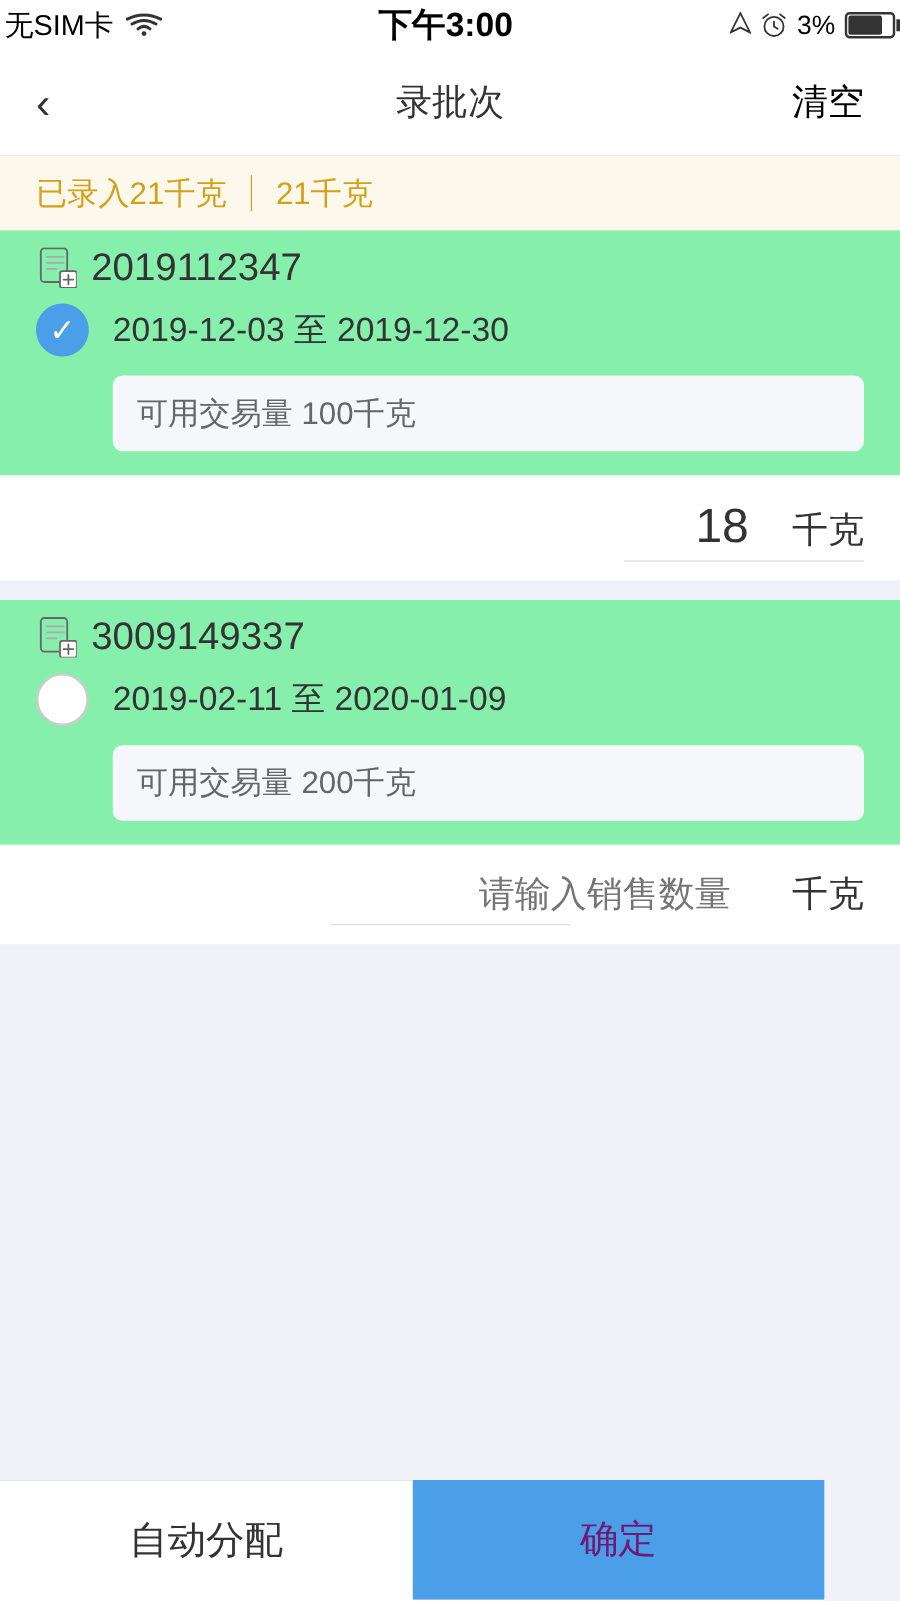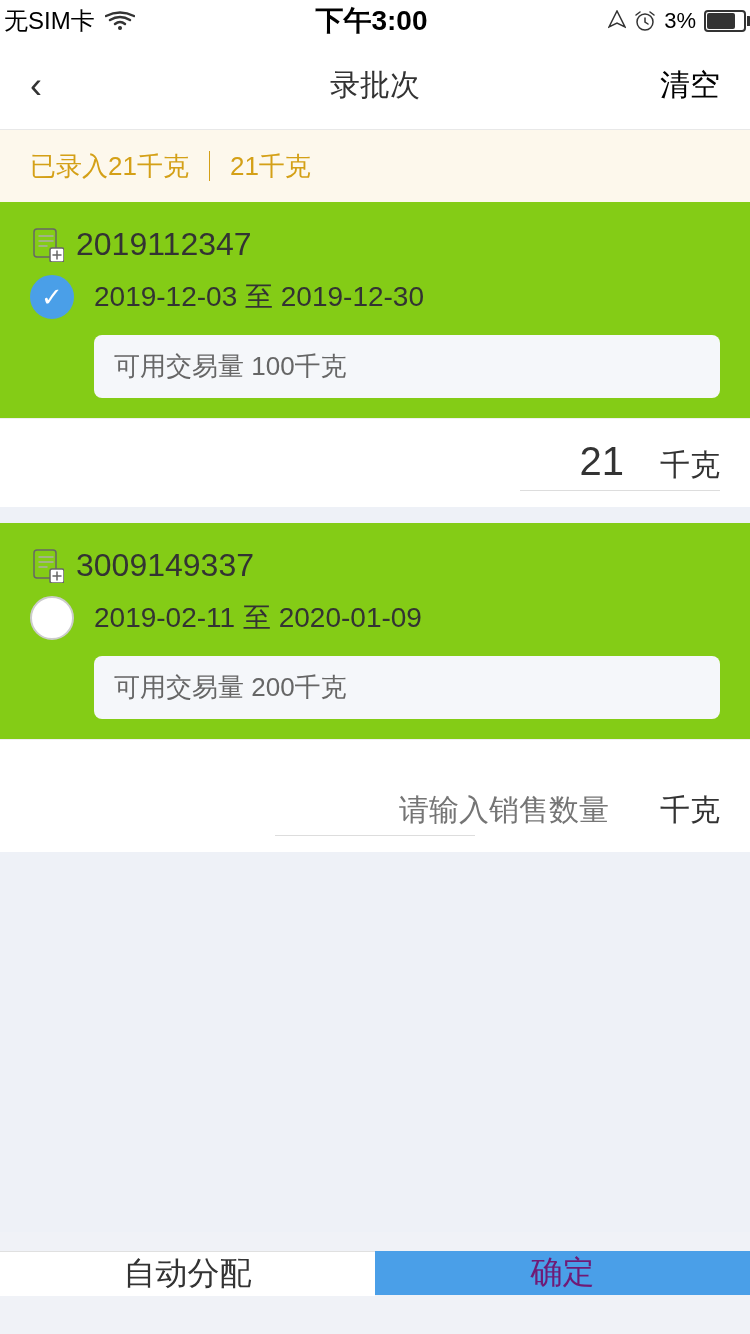--- a/index.html
+++ b/index.html
@@ -93,42 +93,42 @@
     }
     .nav-clear {
       font-size: 30px;
       color: #000000;
       cursor: pointer;
     }
 
     
     .info-banner {
       width: 750px;
-      height: 72px;
+      height: 62px;
       background: #fdf8ec;
       display: flex;
       align-items: center;
       padding: 0 30px;
       gap: 20px;
     }
     .info-text {
       font-size: 26px;
       color: #d4a017;
     }
     .info-divider {
       width: 1px;
       height: 30px;
       background: #d4a017;
     }
 
     
     .batch-card {
-      background: #84cc16;
+      background: #86efac;
       margin-bottom: 0;
-      padding: 24px 30px 20px 30px;
+      padding: 12px 30px 20px 30px;
     }
     .batch-header {
       display: flex;
       align-items: center;
       gap: 10px;
       margin-bottom: 12px;
     }
     .batch-icon {
       width: 36px;
       height: 36px;
@@ -246,26 +246,25 @@
     
     .bottom-area {
       background: #eef1f7;
       flex: 1;
       min-height: 380px;
     }
 
     
     .bottom-bar {
       position: fixed;
-      bottom: 11px;
+      bottom: 1px;
       left: 0;
-      width: 750px;
+      width: 687px;
       height: 100px;
       display: flex;
-      align-items: center;
     }
     .btn-auto {
       flex: 1;
       background: #fff;
       border: none;
       font-size: 32px;
       color: #333;
       cursor: pointer;
       border-top: 1px solid #e0e0e0;
     }
@@ -347,21 +346,21 @@
       <span class="radio-check">✓</span>
     </div>
     <span class="date-range">2019-12-03 至 2019-12-30</span>
   </div>
   <div class="available-qty">可用交易量 100千克</div>
 </div>
 
 <div class="qty-row">
   <div class="qty-input-wrapper">
     <div class="qty-top">
-      <span class="qty-value">21</span>
+      <span class="qty-value">18</span>
       <span class="qty-unit">千克</span>
     </div>
     <div class="separator"></div>
   </div>
 </div>
 
 <div class="card-divider"></div>
 
 <div class="batch-card">
   <div class="batch-header">
@@ -382,21 +381,21 @@
   <div class="batch-row">
     <div class="radio-btn">
       
     </div>
     <span class="date-range">2019-02-11 至 2020-01-09</span>
   </div>
   <div class="available-qty">可用交易量 200千克</div>
 </div>
 
 <div class="placeholder-row">
-  <div style="display:flex;flex-direction:column;align-items:flex-end;gap:4px;flex:1;margin-top:30px;">
+  <div style="display:flex;flex-direction:column;align-items:flex-end;gap:4px;flex:1;">
     <div style="display:flex;align-items:baseline;gap:16px;width:100%;justify-content:flex-end;">
       <input type="number" style="border: none; outline: none; text-align: right; font-size: 30px; color: rgb(187, 187, 187); background: transparent; flex: 1 1 0%; max-width: 340px;" placeholder="请输入销售数量">
       <span class="placeholder-unit">千克</span>
     </div>
     <div class="separator"></div>
   </div>
 </div>
 
 <div class="bottom-area" style="height:380px;"></div>
 

